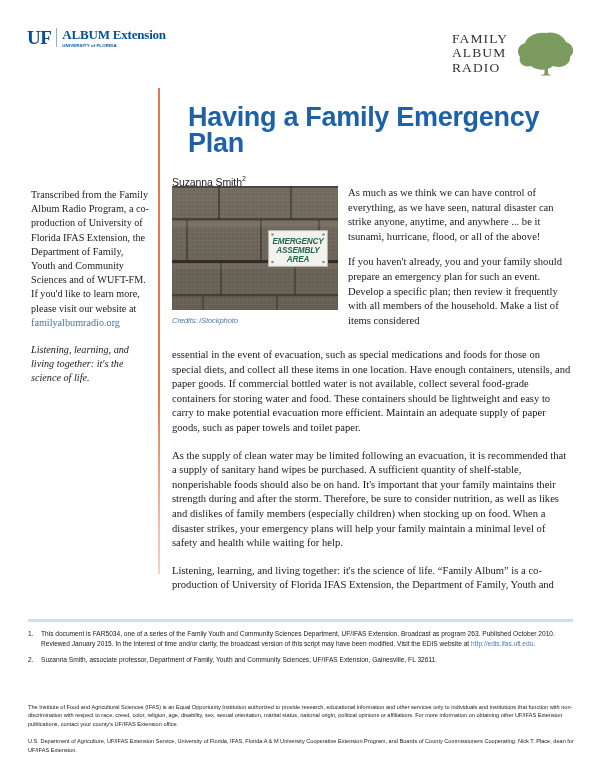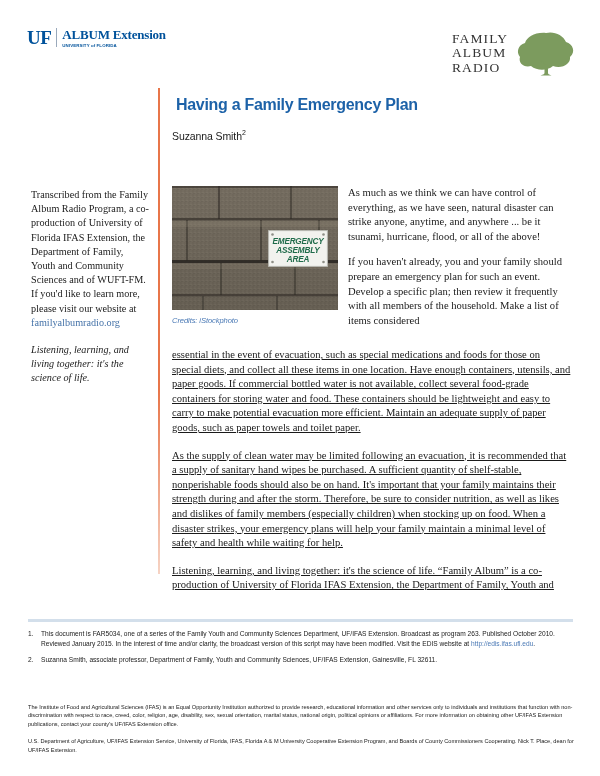--- a/index.html
+++ b/index.html
@@ -82,25 +82,25 @@
 
   
   .title-wrap {
     position: absolute;
     left: 172px; top: 88px;
     width: 400px;
   }
   .doc-title {
     font-family: "Liberation Sans", sans-serif;
     font-weight: bold;
-    font-size: 16px;
+    font-size: 27px;
     line-height: 26px;
     color: #1d62a8;
     letter-spacing: -0.3px;
-    margin: 4px;
+    margin: 16px;
   }
   .doc-author {
     font-family: "Liberation Sans", sans-serif;
     font-size: 10.5px;
     line-height: 14px;
     color: #1a1a1a;
     margin: 8px 0 0 0;
     letter-spacing: -0.1px;
   }
   .doc-author sup { font-size: 7px; }
@@ -165,21 +165,20 @@
   .body-col p { margin: 0 0 11px 0; }
 
   .body-full {
     position: absolute;
     left: 172px; top: 348px;
     width: 400px;
     font-family: "Liberation Serif", serif;
     font-size: 10.6px;
     line-height: 14.6px;
     color: #1a1a1a;
-    text-decoration: underline;
   }
   .body-full p { margin: 0 0 13px 0; }
 
   
   .h-rule {
     position: absolute;
     left: 28px; top: 619px;
     width: 545px; height: 3px;
     background: #d3dfeb;
   }

